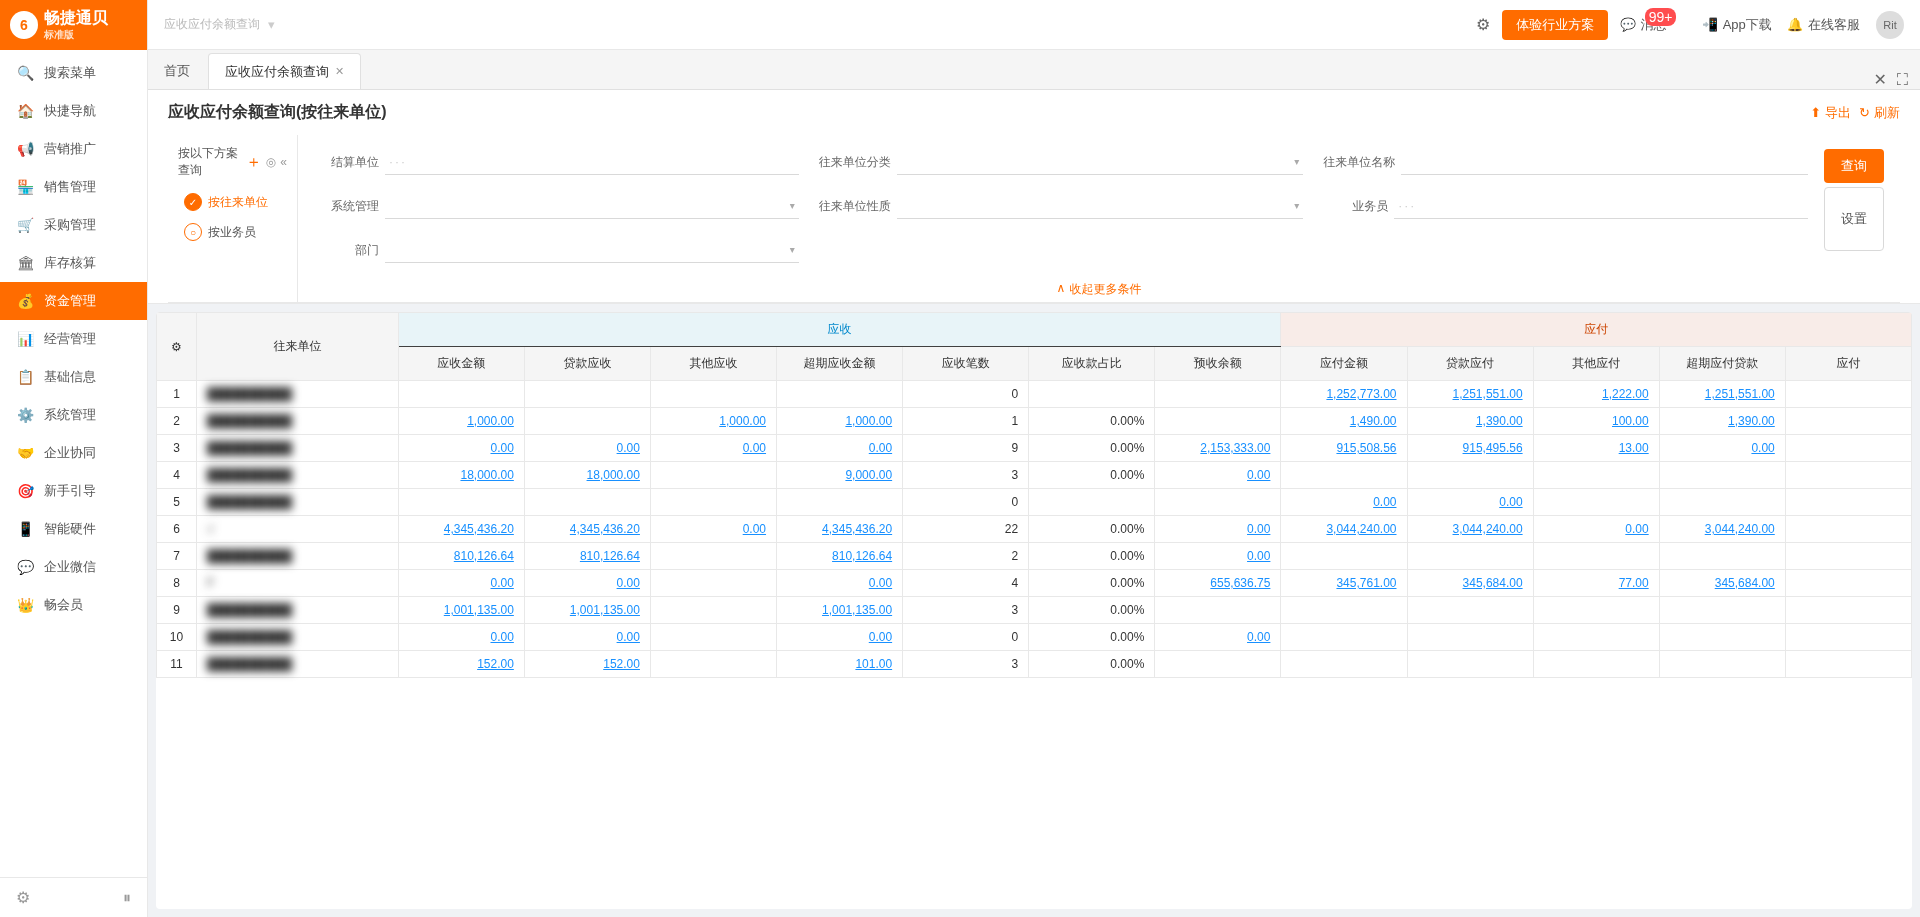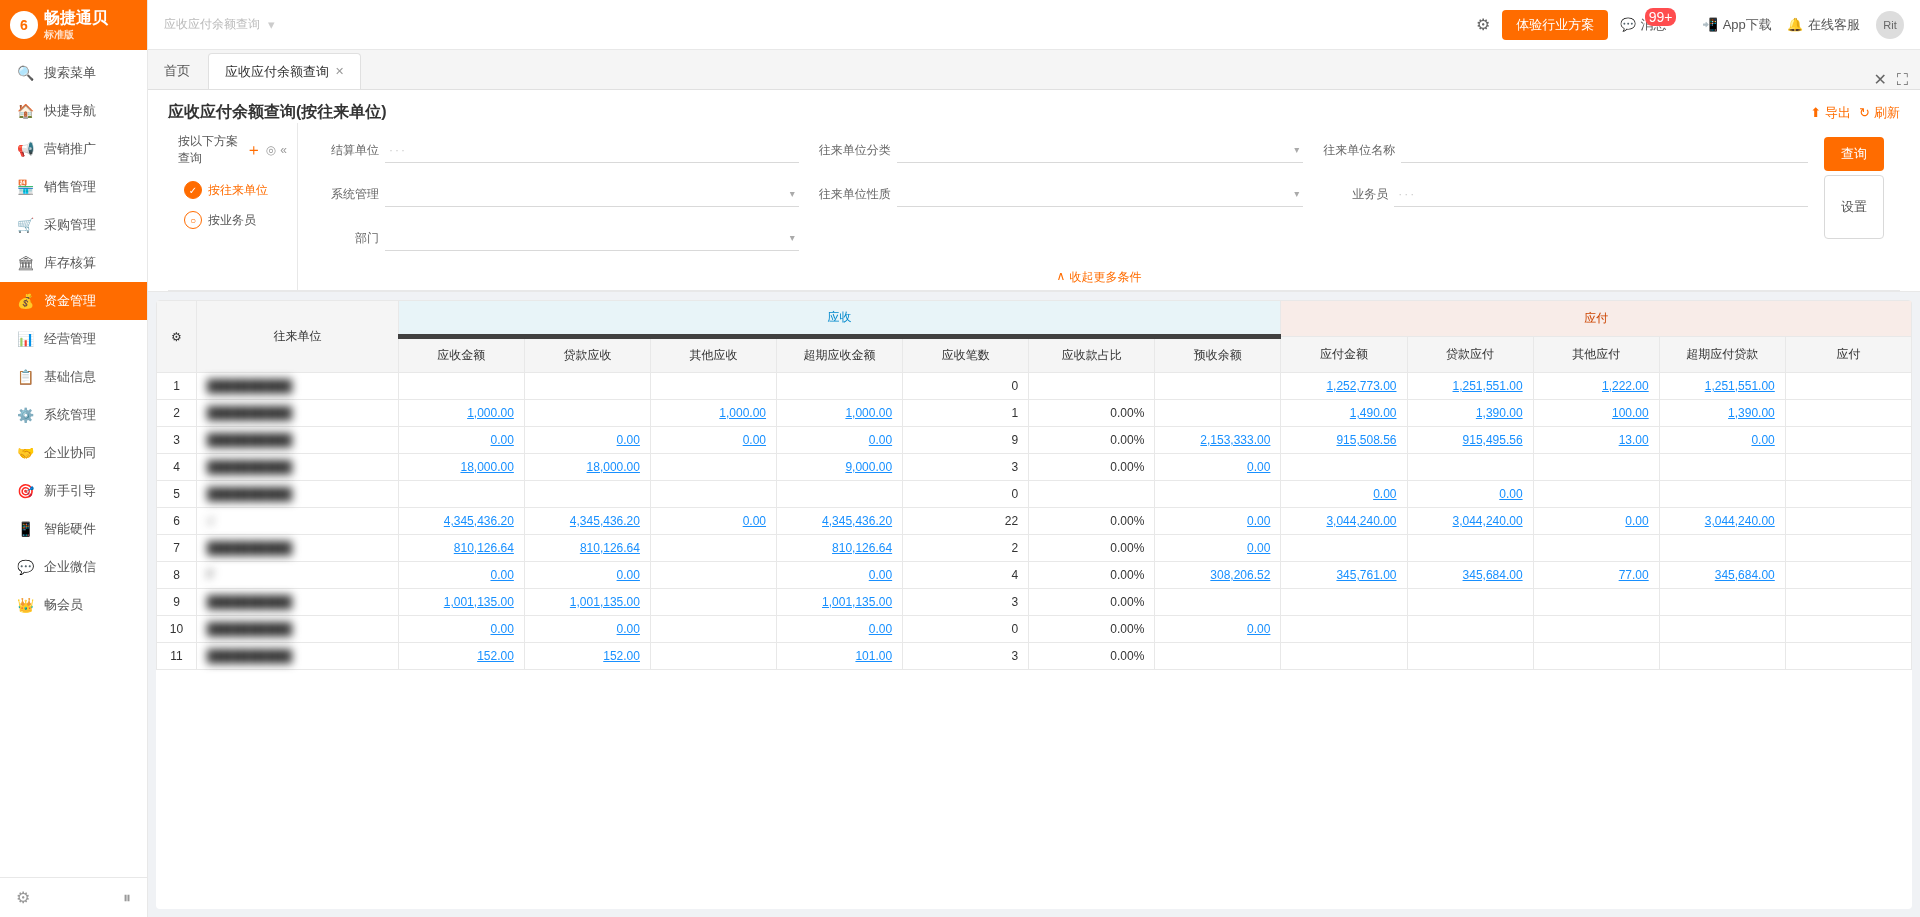--- a/index.html
+++ b/index.html
@@ -81,21 +81,21 @@
     .content-area {
       flex: 1; overflow: hidden; display: flex; flex-direction: column;
       background: #f0f2f5;
     }
 
     
     .page-header {
       background: #fff; padding: 12px 20px 0; border-bottom: 1px solid #e8e8e8;
     }
     .page-title-row {
-      display: flex; align-items: center; justify-content: space-between; 
+      display: flex; align-items: center; justify-content: space-between; margin-bottom: 12px;
     }
     .page-title { font-size: 16px; font-weight: 600; color: #333; }
     .page-actions { display: flex; gap: 8px; }
     .page-action-btn {
       display: flex; align-items: center; gap: 4px; color: #ff6c00; font-size: 13px; cursor: pointer; background: none; border: none;
     }
     .query-option {
       display: flex; align-items: center; gap: 6px; padding: 6px 16px; cursor: pointer;
       font-size: 12px; color: #555;
     }
@@ -402,21 +402,21 @@
         </div>
       </div>
     </div>
 
     <div class="table-container">
       <table class="data-table">
         <thead>
           <tr>
             <th class="col-num" rowspan="2" style="cursor:pointer;">⚙</th>
             <th class="col-company" rowspan="2">往来单位</th>
-            <th colspan="7" style="background:#e8f4f8; color:#0088cc; border-bottom: 5px solid #404040;">应收</th>
+            <th colspan="7" style="background:#e8f4f8; color:#0088cc; border-bottom: 1px solid #404040;">应收</th>
             <th colspan="5" style="background:#f8ece8; color:#cc4400; border-bottom: 1px solid #e8e8e8;">应付</th>
           </tr>
           <tr>
             <th class="col-amount">应收金额</th>
             <th class="col-amount">贷款应收</th>
             <th class="col-amount">其他应收</th>
             <th class="col-amount">超期应收金额</th>
             <th class="col-amount">应收笔数</th>
             <th class="col-amount">应收款占比</th>
             <th class="col-amount">预收余额</th>
@@ -543,21 +543,21 @@
             </tr>
             <tr>
               <td class="center-cell">8</td>
               <td style="filter: blur(4px);">F</td>
               <td class="link-cell">0.00</td>
               <td class="link-cell">0.00</td>
               <td class="number-cell"></td>
               <td class="link-cell">0.00</td>
               <td class="number-cell">4</td>
               <td class="number-cell">0.00%</td>
-              <td class="link-cell">308,206.52</td>
+              <td class="link-cell">655,636.75</td>
               <td class="link-cell">345,761.00</td>
               <td class="link-cell">345,684.00</td>
               <td class="link-cell">77.00</td>
               <td class="link-cell">345,684.00</td>
               <td class="number-cell"></td>
             </tr>
             <tr>
               <td class="center-cell">9</td>
               <td style="filter: blur(4px);">██████████</td>
               <td class="link-cell">1,001,135.00</td>

